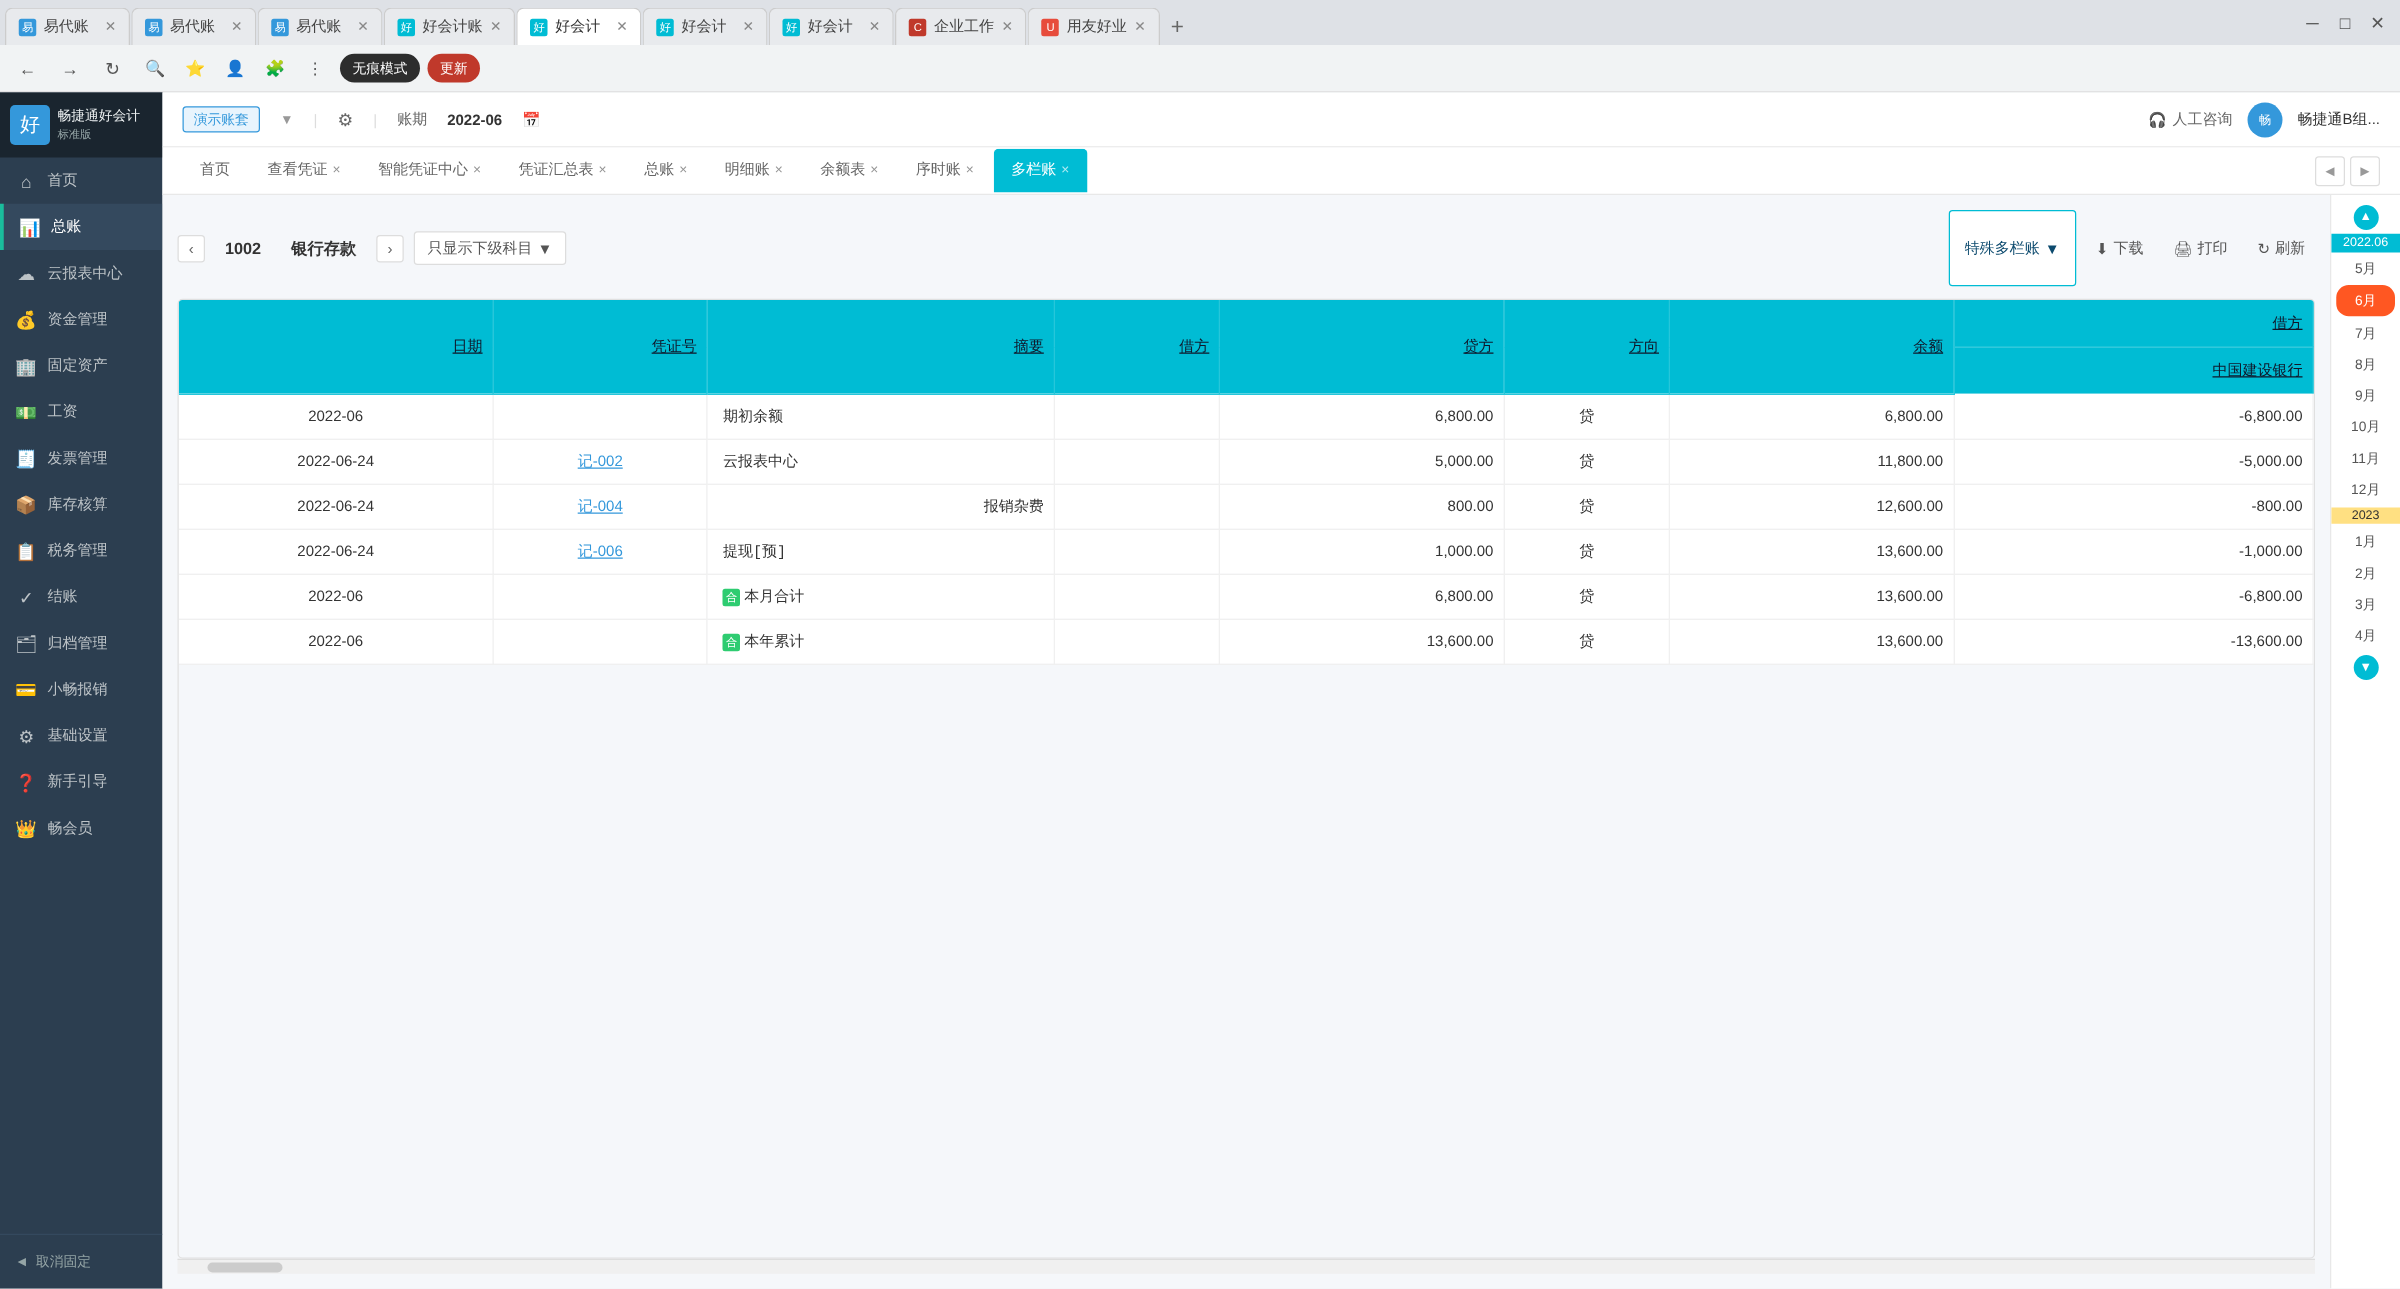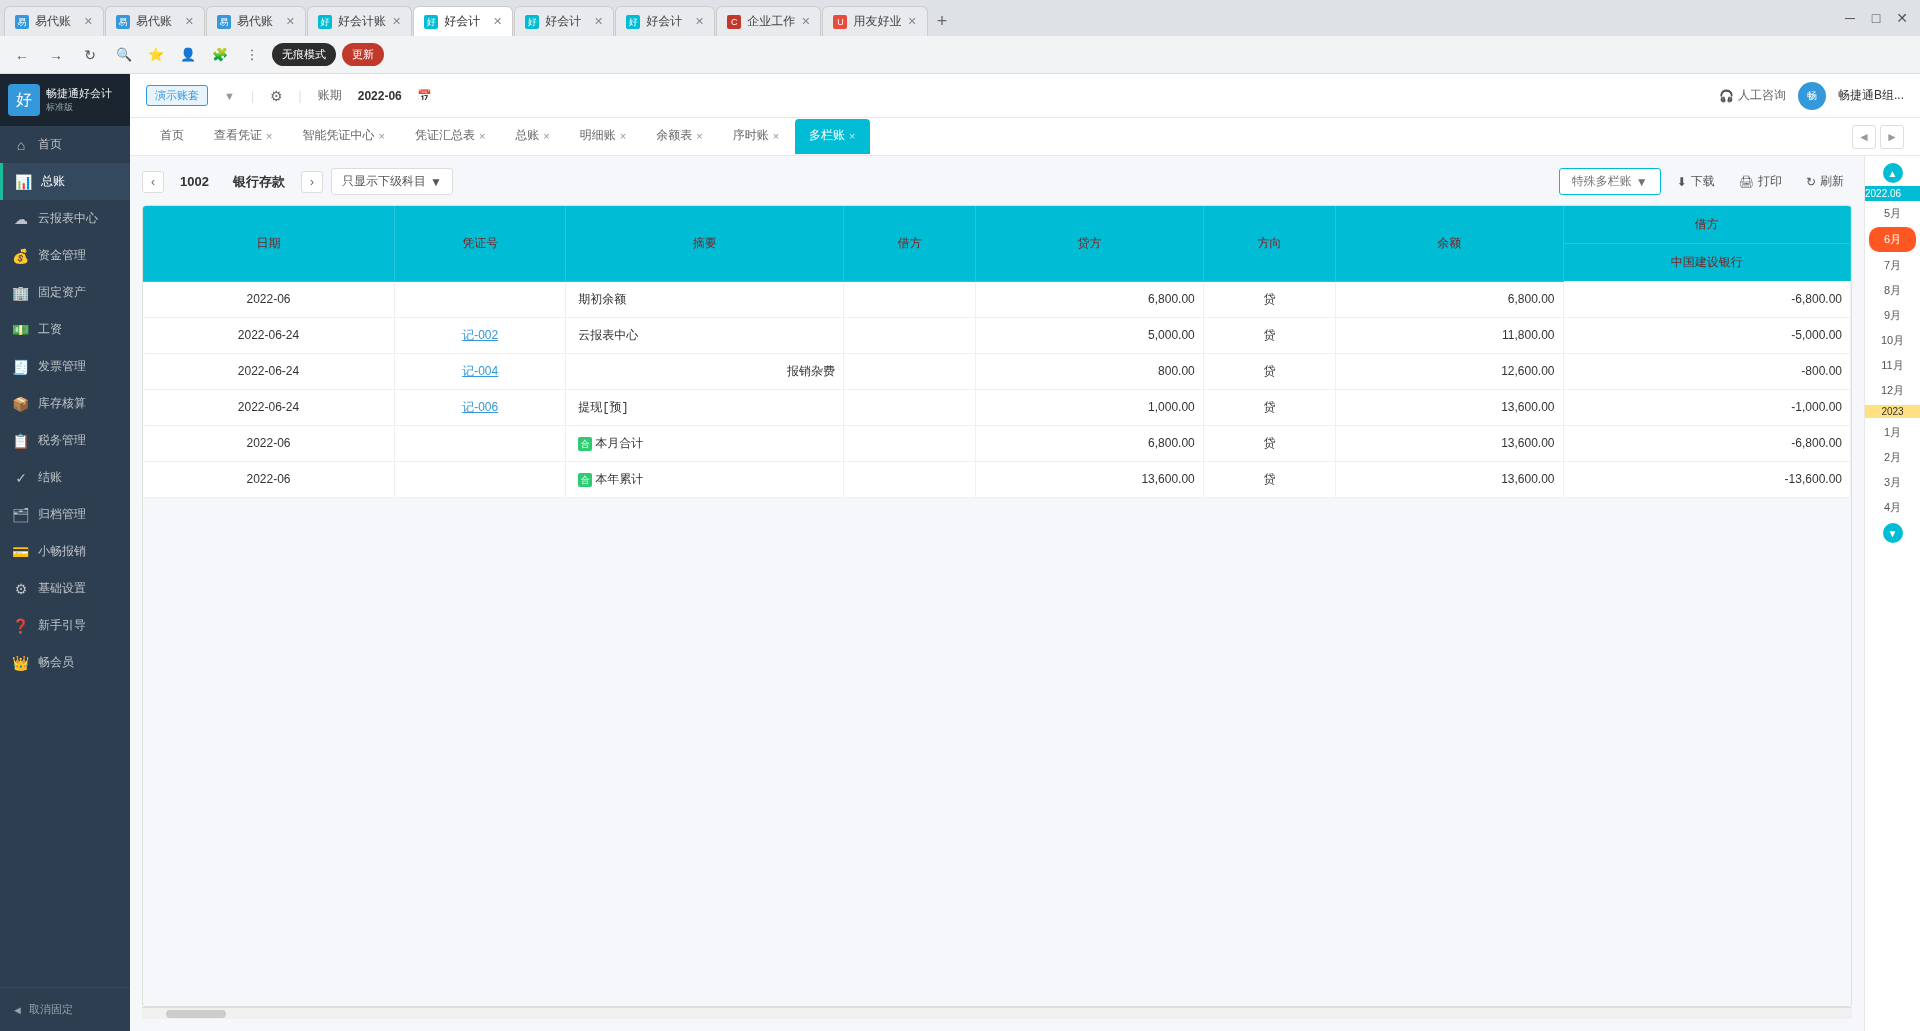--- a/index.html
+++ b/index.html
@@ -69,37 +69,37 @@
     
     .page-content { flex: 1; display: flex; overflow: hidden; }
     .ledger-area { flex: 1; display: flex; flex-direction: column; padding: 12px; overflow: hidden; }
 
     
     .ledger-header { display: flex; align-items: center; margin-bottom: 10px; gap: 8px; }
     .nav-arrow { width: 22px; height: 22px; display: flex; align-items: center; justify-content: center; cursor: pointer; border: 1px solid #ddd; border-radius: 3px; color: #666; font-size: 12px; background: #fff; }
     .account-label { font-size: 13px; font-weight: bold; color: #333; padding: 0 8px; }
     .filter-dropdown { display: flex; align-items: center; gap: 4px; border: 1px solid #ddd; border-radius: 3px; padding: 4px 10px; background: #fff; cursor: pointer; font-size: 12px; color: #555; text-align: right; }
     .ledger-actions { margin-left: auto; display: flex; gap: 8px; align-items: center; }
-    .multi-col-btn { border: 1px solid #00bcd4; color: #737373; background: #fff; border-radius: 3px; padding: 4px 12px; font-size: 12px; cursor: pointer; display: flex; align-items: center; gap: 4px; }
+    .multi-col-btn { border: 1px solid #00bcd4; color: #0c4a6e; background: #fff; border-radius: 3px; padding: 21px 12px; font-size: 12px; cursor: pointer; display: flex; align-items: center; gap: 4px; }
     .action-btn { display: flex; align-items: center; gap: 4px; color: #555; font-size: 12px; cursor: pointer; padding: 4px 8px; }
 
     
     .ledger-table-wrap { flex: 1; overflow: auto; border: 1px solid #e0e0e0; border-radius: 4px; }
     .ledger-table { width: 100%; border-collapse: collapse; }
-    .ledger-table thead tr th { background: #00bcd4; color: #7f1d1d; padding: 10px 8px; text-align: center; font-size: 12px; font-weight: normal; border-right: 1px solid #26c6da; white-space: nowrap; }
+    .ledger-table thead tr th { background: #00bcd4; color: #0f172a; padding: 10px 8px; text-align: right; font-size: 12px; font-weight: normal; border-right: 1px solid #26c6da; white-space: nowrap; text-decoration: underline; }
     .ledger-table thead tr:first-child th { border-bottom: 1px solid #26c6da; }
     .ledger-table tbody tr td { padding: 9px 8px; text-align: center; border-bottom: 1px solid #f0f0f0; border-right: 1px solid #f0f0f0; font-size: 12px; color: #333; background: #fff; }
     .ledger-table td.text-right { text-align: right; }
     .ledger-table td.link { color: #3498db; cursor: pointer; text-decoration: underline; }
     .summary-icon { display: inline-block; width: 14px; height: 14px; background: #2ecc71; color: white; font-size: 9px; border-radius: 2px; text-align: center; line-height: 14px; margin-right: 3px; }
     .col-group-header { text-align: center; }
 
     
     .calendar-strip { width: 56px; background: #fff; border-left: 1px solid #e8e8e8; display: flex; flex-direction: column; align-items: center; padding: 4px 0; overflow-y: auto; flex-shrink: 0; }
-    .cal-year { font-size: 10px; color: #fff; background: #00bcd4; width: 100%; text-align: left; padding: 2px 0; }
+    .cal-year { font-size: 10px; color: #fff; background: #00bcd4; width: 100%; text-align: center; padding: 2px 0; }
     .cal-month { font-size: 11px; color: #555; padding: 5px 0; cursor: pointer; width: 100%; text-align: center; }
     .cal-month.active { color: #fff; background: #ff5722; border-radius: 10px; margin: 1px 4px; width: calc(100% - 8px); }
     .cal-month.year-label { font-size: 10px; background: #ffe082; color: #333; margin: 2px 0; width: 100%; padding: 1px 0; text-align: center; cursor: default; }
     .cal-scroll-up, .cal-scroll-down { width: 100%; text-align: center; cursor: pointer; color: #00bcd4; padding: 3px 0; font-size: 14px; }
     .cal-scroll-up .circle, .cal-scroll-down .circle { width: 20px; height: 20px; border-radius: 50%; background: #00bcd4; color: white; display: inline-flex; align-items: center; justify-content: center; font-size: 10px; }
 
     
     ::-webkit-scrollbar { width: 6px; height: 6px; }
     ::-webkit-scrollbar-track { background: #f1f1f1; }
     ::-webkit-scrollbar-thumb { background: #ccc; border-radius: 3px; }

